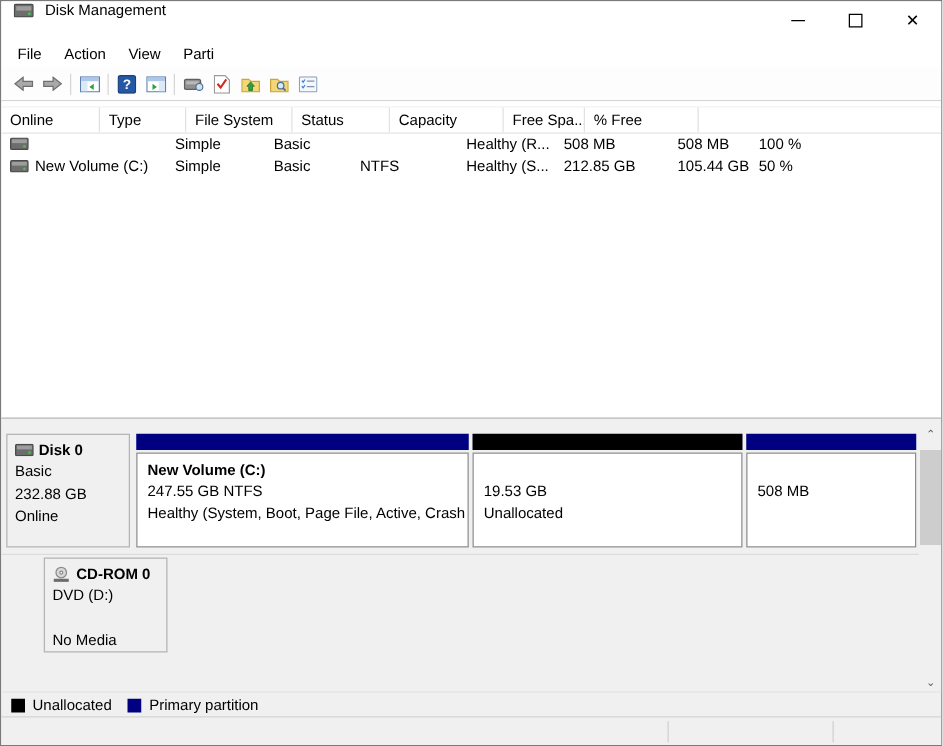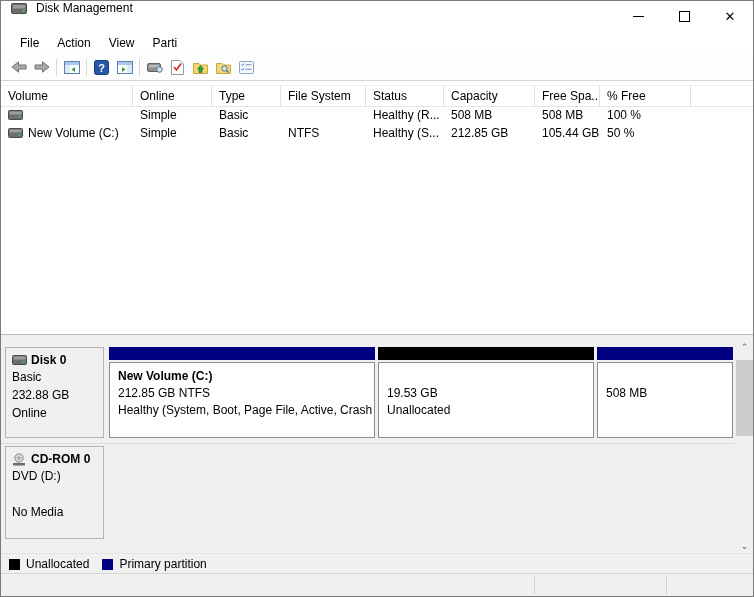--- a/index.html
+++ b/index.html
@@ -12,21 +12,21 @@
   
   .titlebar{position:absolute;top:0;left:0;right:0;height:30px;background:#fff;display:flex;align-items:flex-start;}
   .titlebar .app-ico{margin-left:10px;display:flex;align-items:center;}
   .titlebar .t-title{margin-left:9px;}
   .win-controls{position:absolute;right:0;top:0;height:30px;display:flex;}
   .win-btn{width:46px;height:30px;display:flex;align-items:center;justify-content:center;cursor:default;}
   .glyph-min{width:11px;height:0;border-top:1px solid #000;}
   .glyph-max{width:9px;height:9px;border:1px solid #000;}
   .glyph-close{font-size:13px;line-height:13px;}
   
-  .menubar{position:absolute;top:30px;left:0;right:0;height:23px;background:#fff;display:flex;align-items:center;padding-left:10px;}
+  .menubar{position:absolute;top:30px;left:0;right:0;height:23px;background:#fff;display:flex;align-items:center;padding-left:4px;}
   .menu-item{padding:3px 9px;}
   
   .toolbar{position:absolute;top:53px;left:0;right:0;height:26px;background:#fdfdfd;border-bottom:1px solid #d4d4d4;display:flex;align-items:center;padding-left:6px;}
   .tb-btn{width:23px;height:22px;display:flex;align-items:center;justify-content:center;}
   .tb-sep{width:1px;height:17px;background:#d7d7d7;margin:0 3px;}
   
   .list-panel{position:absolute;top:80px;left:0;right:0;height:253px;background:#fff;}
   .lv-header{position:absolute;top:4px;left:0;right:0;height:20px;display:flex;border-bottom:1px solid #e5e5e5;border-top:1px solid #f2f2f2;}
   .lv-hcell{border-right:1px solid #e2e2e2;padding:3px 0 0 7px;box-sizing:border-box;height:20px;white-space:nowrap;overflow:hidden;}
   .lv-row{position:absolute;left:0;right:0;height:18px;display:flex;}
@@ -163,21 +163,20 @@
           <path d="M2.5 3.5 L3.5 4.7 L5 2.6" fill="none" stroke="#3f7edd" stroke-width="1"></path>
           <path d="M2.5 8 L3.5 9.2 L5 7.1" fill="none" stroke="#3f7edd" stroke-width="1"></path>
           <line x1="6.5" y1="3.8" x2="12.5" y2="3.8" stroke="#7e93ad" stroke-width="1"></line>
           <line x1="6.5" y1="8.3" x2="12.5" y2="8.3" stroke="#7e93ad" stroke-width="1"></line>
         </svg>
     </div>
   </div>
 
   <div class="list-panel">
     <div class="lv-header">
-      <div class="lv-hcell w-volume">Volume</div>
       <div class="lv-hcell w-layout">Online</div>
       <div class="lv-hcell w-type">Type</div>
       <div class="lv-hcell w-fs">File System</div>
       <div class="lv-hcell w-status">Status</div>
       <div class="lv-hcell w-cap">Capacity</div>
       <div class="lv-hcell w-free">Free Spa...</div>
       <div class="lv-hcell w-pct">% Free</div>
       <div class="lv-hcell w-fill"></div>
     </div>
 
@@ -231,21 +230,21 @@
       </div>
       <div class="d-line">Basic</div>
       <div class="d-line">232.88 GB</div>
       <div class="d-line">Online</div>
     </div>
 
     <div class="part" style="left:108px;width:266px;">
       <div class="part-bar bar-primary"></div>
       <div class="part-body">
         <div class="pt-line pt-title">New Volume  (C:)</div>
-        <div class="pt-line">212.85 GB NTFS</div>
+        <div class="pt-line">247.55 GB NTFS</div>
         <div class="pt-line">Healthy (System, Boot, Page File, Active, Crash D</div>
       </div>
     </div>
 
     <div class="part" style="left:377px;width:216px;">
       <div class="part-bar bar-unalloc"></div>
       <div class="part-body">
         <div class="pt-line pt-title"></div>
         <div class="pt-line">19.53 GB</div>
         <div class="pt-line">Unallocated</div>
@@ -255,21 +254,21 @@
     <div class="part" style="left:596px;width:136px;">
       <div class="part-bar bar-primary"></div>
       <div class="part-body">
         <div class="pt-line pt-title"></div>
         <div class="pt-line">508 MB</div>
       </div>
     </div>
 
     <div class="row-divider"></div>
 
-    <div class="disk-card" style="top:111px;height:93px;">
+    <div class="disk-card" style="top:111px;height:76px;margin-left:30px;">
       <div class="d-top">
         <svg width="15" height="13" viewBox="0 0 15 13">
             <circle cx="7" cy="5" r="4.2" fill="#d8d8d8" stroke="#8a8a8a"></circle>
             <circle cx="7" cy="5" r="1.2" fill="#fff" stroke="#8a8a8a"></circle>
             <rect x="1" y="10" width="12" height="2.5" fill="#6d6d6d"></rect>
           </svg>
         <span>CD-ROM 0</span>
       </div>
       <div class="d-line">DVD (D:)</div>
       <div class="d-line">&nbsp;</div>

